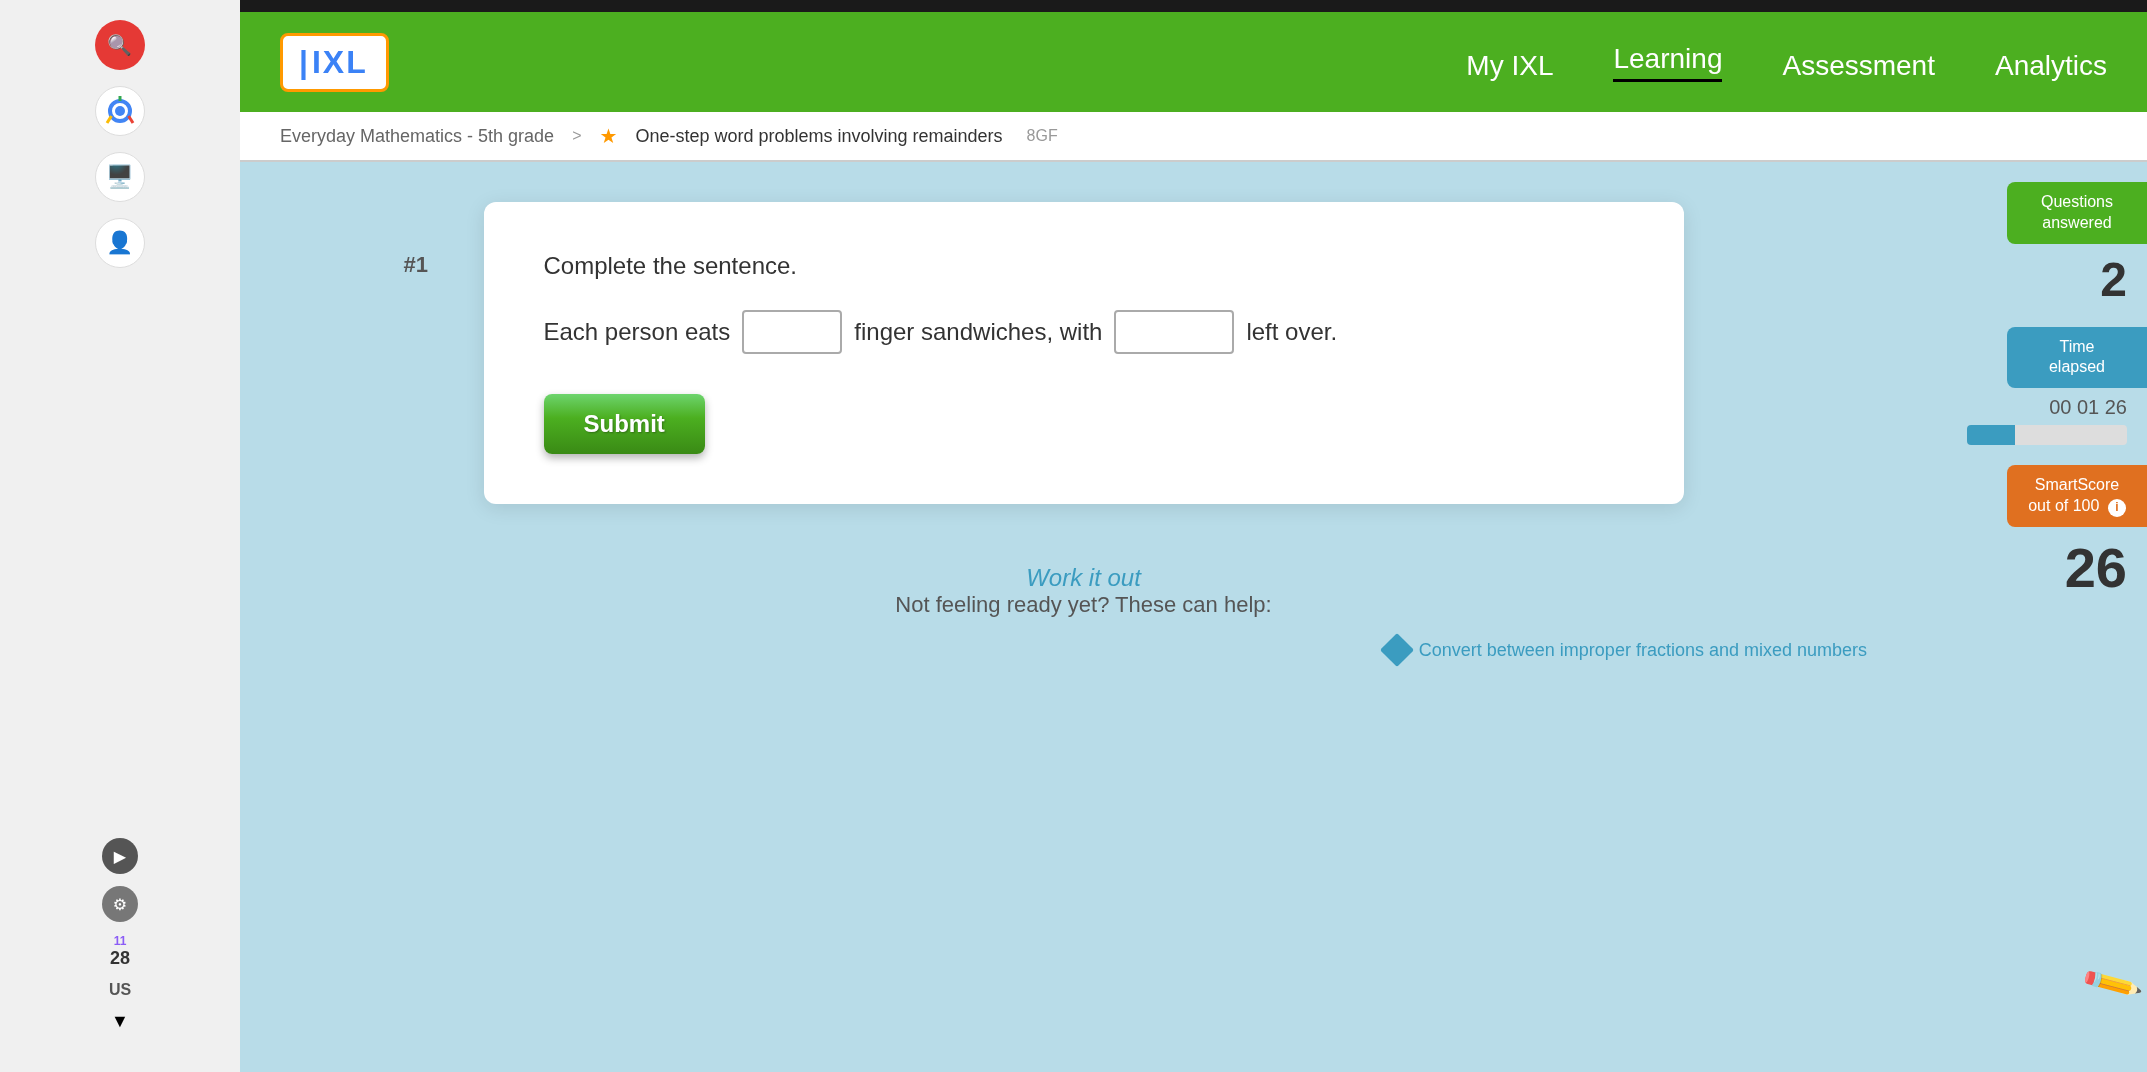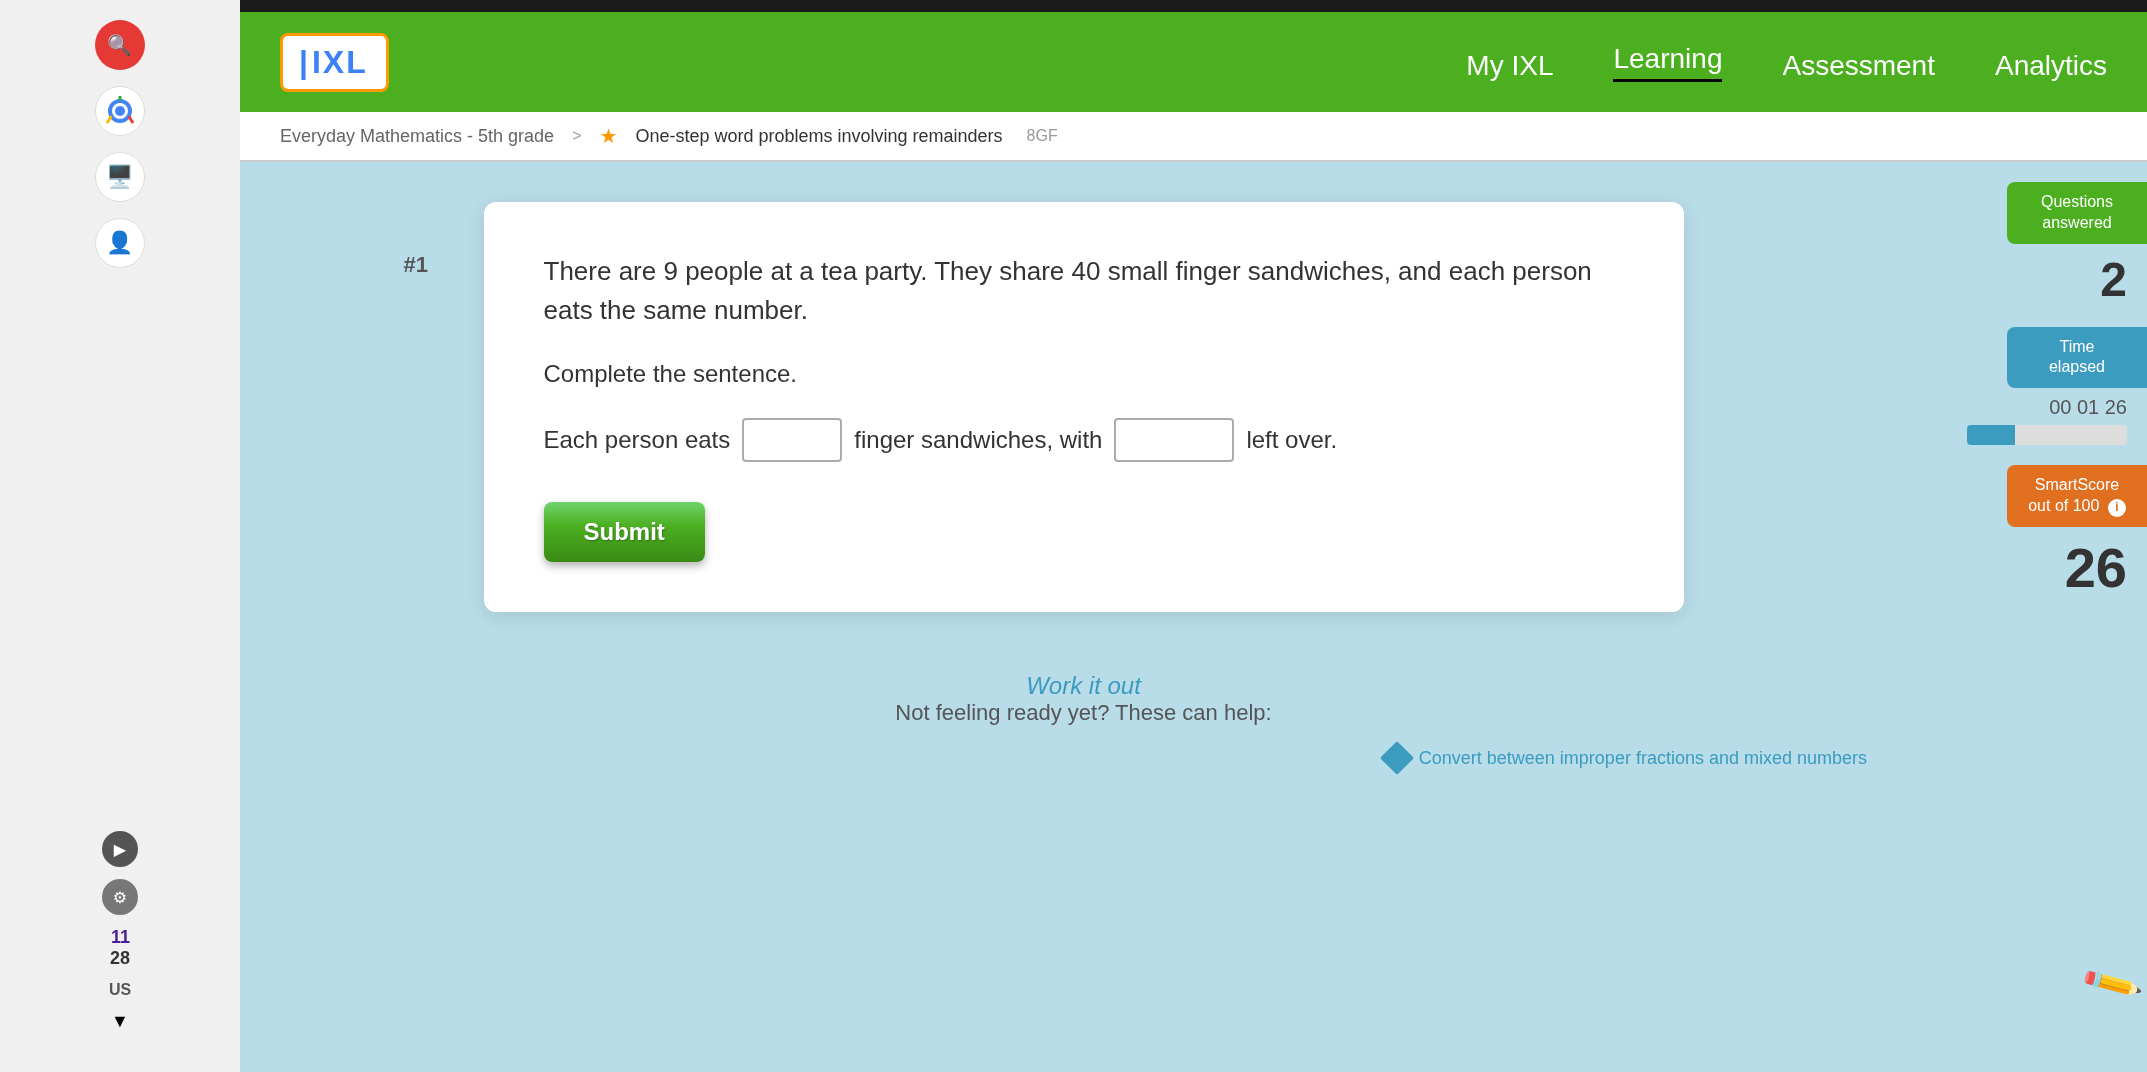--- a/index.html
+++ b/index.html
@@ -404,21 +404,21 @@
   </div>
 
   <div class="taskbar-bottom">
     <div class="taskbar-icon" style="background:#555; width:36px; height:36px;">
       <span style="color:white; font-size:16px;">▶</span>
     </div>
     <div class="taskbar-icon" style="background:#777; width:36px; height:36px;">
       <span style="color:white; font-size:16px;">⚙</span>
     </div>
     <div style="text-align:center;">
-      <div style="font-size:18px; font-weight:bold; color:#4c1d95;text-align:right;">11</div>
+      <div style="font-size:12px; font-weight:bold; color:#8b5cf6;">11</div>
       <div style="font-size:18px; font-weight:bold; color:#333;">28</div>
     </div>
     <div style="font-size:16px; color:#555; font-weight:bold;">US</div>
     <div style="font-size:18px;">▼</div>
   </div>
 </div>
 
 <div class="browser-area">
 
   <div class="ixl-header">
@@ -441,21 +441,20 @@
     <span class="breadcrumb-current">One-step word problems involving remainders</span>
     <span class="breadcrumb-code">8GF</span>
   </div>
 
   <div class="main-content">
 
     <div class="question-panel">
       <div style="position:relative; max-width:1200px; margin: 0 auto; width:100%;">
         <div class="question-number">#1</div>
         <div class="question-card">
-          <p class="question-text">There are 9 people at a tea party. They share 40 small finger sandwiches, and each person eats the same number.</p>
           <p class="complete-sentence-label">Complete the sentence.</p>
           <div class="answer-row">
             <span>Each person eats</span>
             <input class="answer-input" type="text" style="">
             <span>finger sandwiches, with</span>
             <span class="answer-blank"></span>
             <span>left over.</span>
           </div>
           <button class="submit-btn">Submit</button>
         </div>

